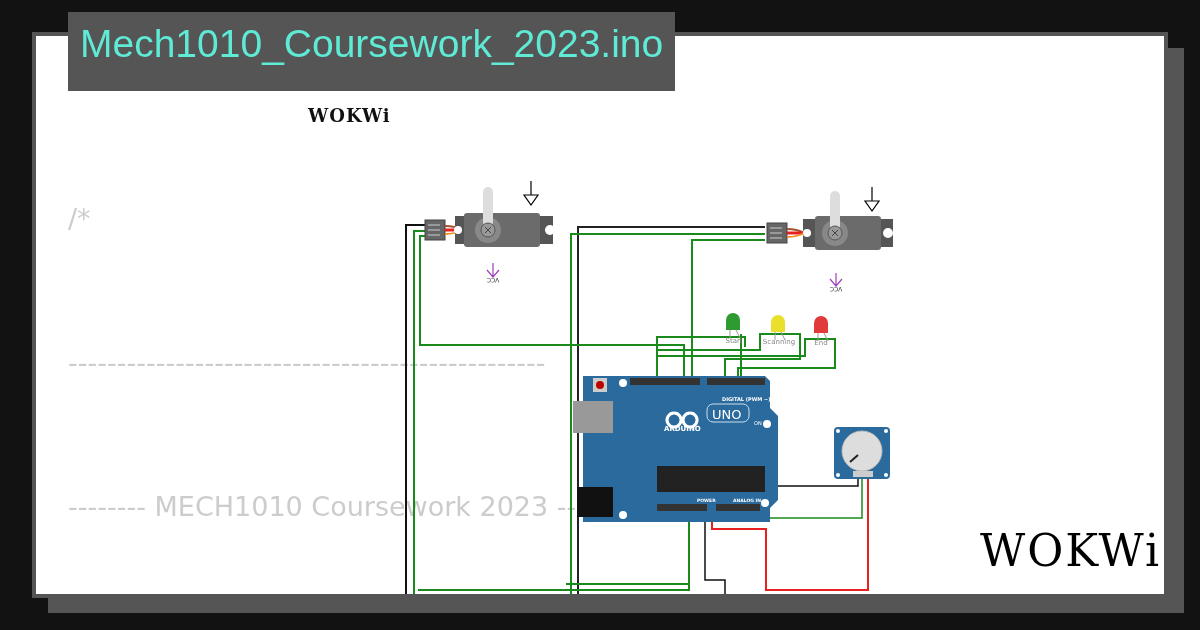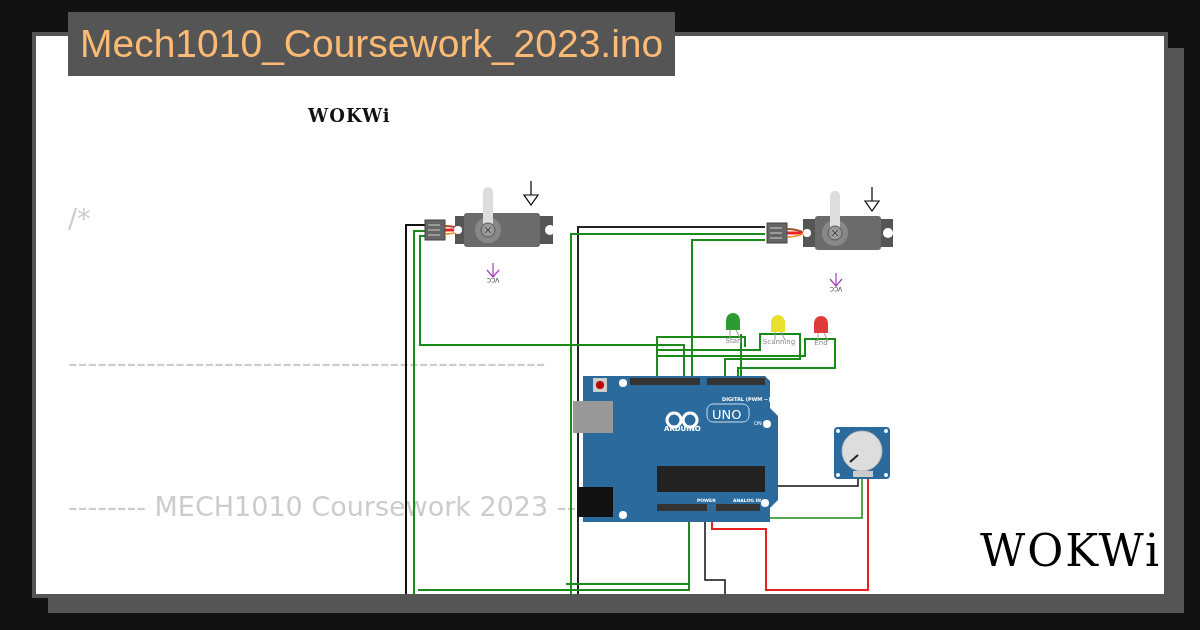--- a/index.html
+++ b/index.html
@@ -2,21 +2,21 @@
 <html><head>
 <meta charset="utf-8">
 <style>
   html,body{margin:0;padding:0;}
   body{width:1200px;height:630px;background:#121212;position:relative;overflow:hidden;font-family:"Liberation Sans",sans-serif;}
   .shadow{position:absolute;left:48px;top:48px;width:1136px;height:565px;background:#555555;}
   .card{position:absolute;left:32px;top:32px;width:1136px;height:566px;background:#555555;}
   .card-inner{position:absolute;left:4px;top:4px;width:1128px;height:558px;background:#ffffff;overflow:hidden;}
   .code{position:absolute;left:32px;top:0;margin:0;font-family:"DejaVu Sans",sans-serif;font-size:27px;line-height:48px;color:#cccccc;white-space:pre;}
   .code .line{display:block;height:48px;}
-  .title{position:absolute;left:68px;top:12px;height:63px;background:#555555;color:#fdba74;font-family:"Liberation Sans",sans-serif;font-size:39px;line-height:63px;padding:0 12px 1px 12px;white-space:nowrap;}
+  .title{position:absolute;left:68px;top:12px;height:63px;background:#555555;color:#5eead4;font-family:"Liberation Sans",sans-serif;font-size:39px;line-height:63px;padding:0 12px 16px 12px;white-space:nowrap;}
   .diagram{position:absolute;left:0;top:0;width:1200px;height:630px;}
   .wokwi-small{position:absolute;left:308px;top:102px;font-family:"DejaVu Serif",serif;font-size:18px;font-weight:bold;color:#111;letter-spacing:1px;}
 </style>
 </head>
 <body>
 
 <div class="shadow"></div>
 <div class="card">
   <div class="card-inner">
     <div class="code">

